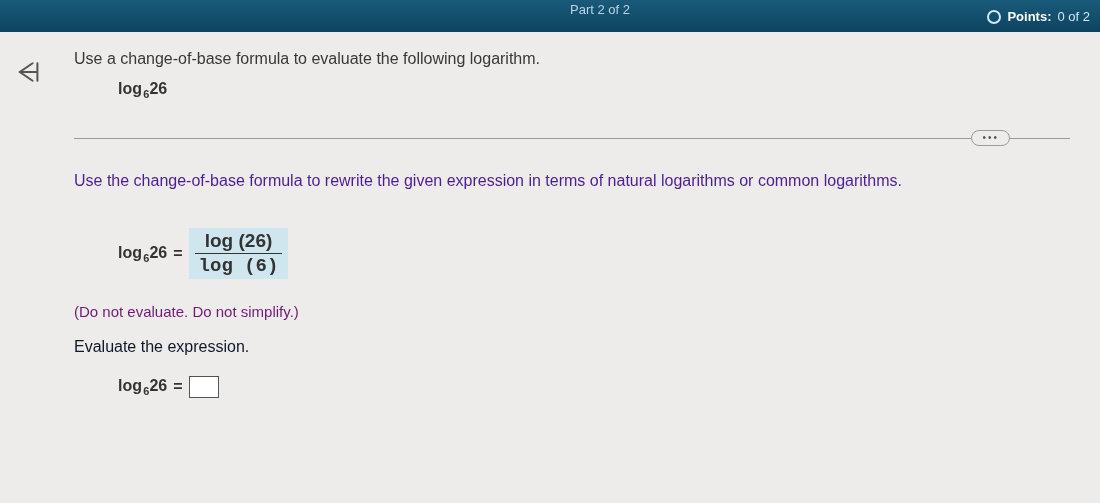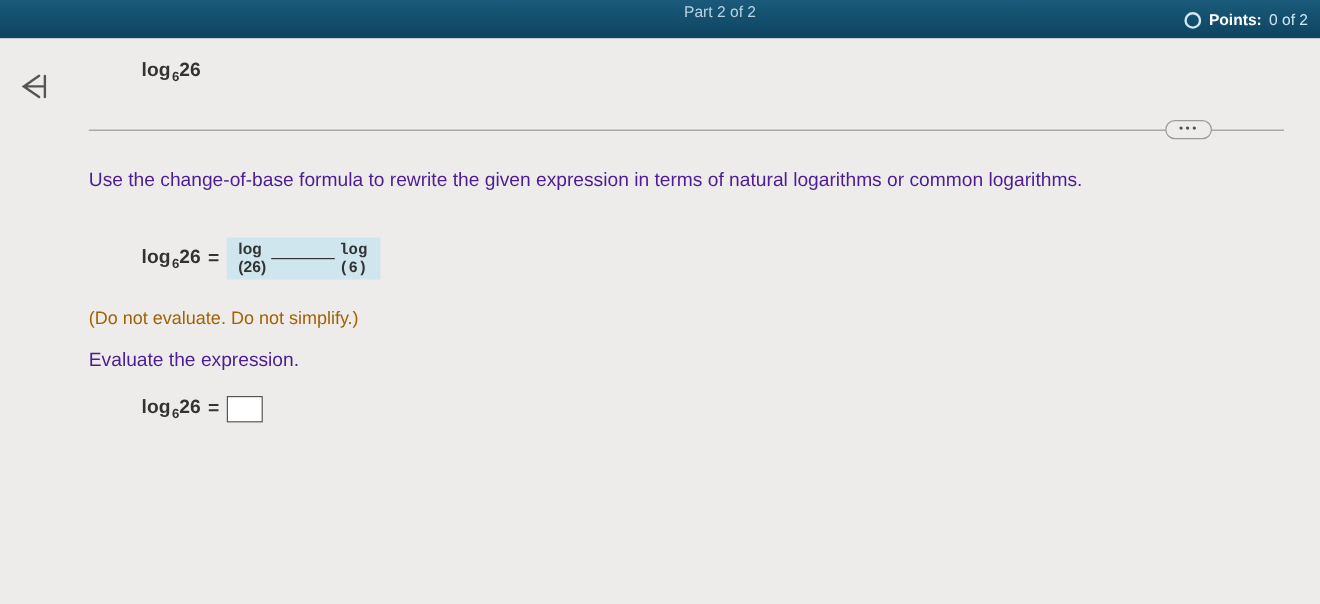--- a/index.html
+++ b/index.html
@@ -94,32 +94,32 @@
     .sub-instruction { color: #4c1d95; margin-bottom: 38px; }
     .equation-row {
       display: flex;
       align-items: center;
       margin-left: 44px;
       margin-bottom: 10px;
       gap: 6px;
     }
     .fraction {
       display: inline-flex;
-      flex-direction: row;
+      flex-direction: column;
       align-items: center;
       background: #cfe6ee;
       padding: 2px 6px;
       font-weight: bold;
-      font-size: 13px;
+      font-size: 19px;
     }
     .frac-top { padding: 0 4px 1px 4px; }
     .frac-bar { width: 100%; height: 1px; background: #333; }
     .frac-bot { padding: 1px 4px 0 4px; font-family: Liberation Mono, monospace; }
-    .note { font-size: 15px; color: #a16207; margin-bottom: 18px; margin-top: 24px; }
-    .eval-label { font-size: 16px; color: #4c1d95; margin-bottom: 20px; }
+    .note { font-size: 15px; color: #701a75; margin-bottom: 18px; margin-top: 24px; }
+    .eval-label { font-size: 16px; color: #0f172a; margin-bottom: 20px; }
     .answer-row {
       display: flex;
       align-items: center;
       margin-left: 44px;
       margin-bottom: 10px;
       gap: 6px;
     }
     .answer-box {
       width: 30px;
       height: 22px;
@@ -146,20 +146,21 @@
 <div class="content-wrap">
   <div class="left-col">
     <span class="back-icon">
       <svg viewBox="0 0 40 30">
           <path d="M22 4 L6 15 L22 26 M6 15 L26 15 M28 4 L28 26" stroke="#555" stroke-width="2.5" fill="none" stroke-linecap="round"></path>
         </svg>
     </span>
   </div>
 
   <div class="main-col">
+    <div class="instruction">Use a change-of-base formula to evaluate the following logarithm.</div>
     <div class="expr-indent">
       <span class="log-expr">
         <span>log</span> <span class="log-sub">6</span><span>26</span>
       </span>
     </div>
 
     <div class="divider-row">
       <hr class="hr-line">
       <span class="ellipsis-pill">•••</span>
     </div>

